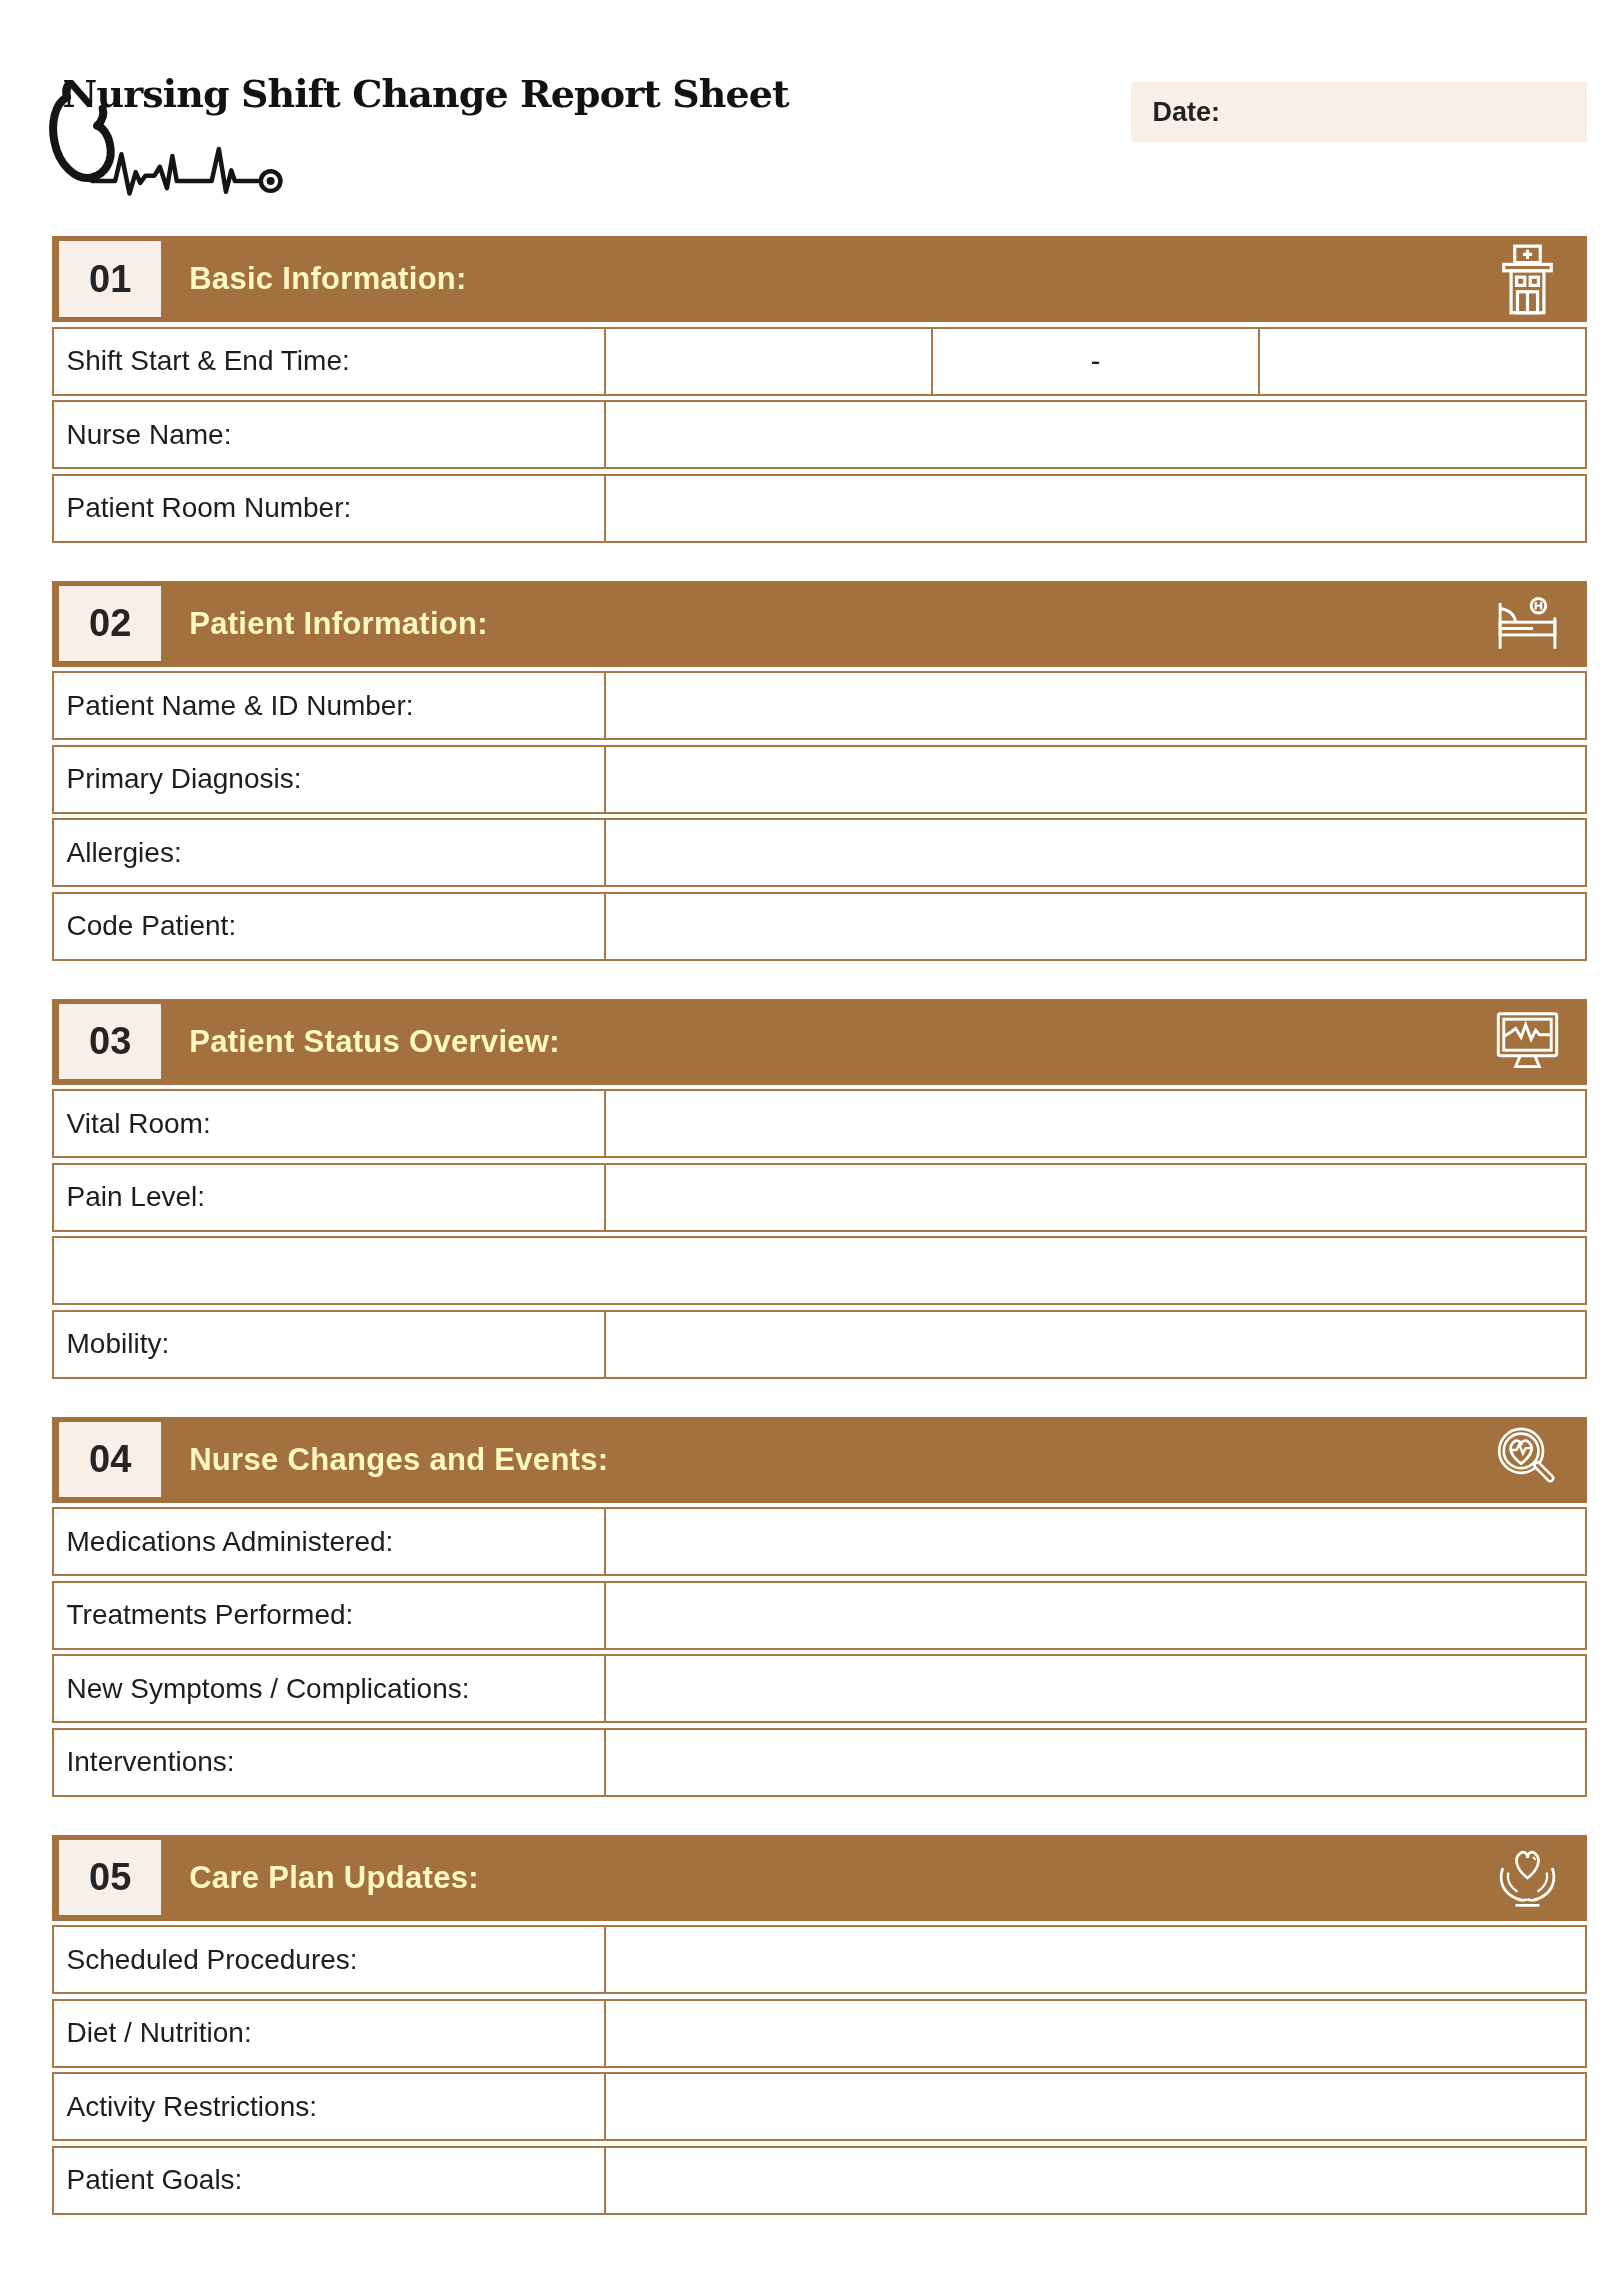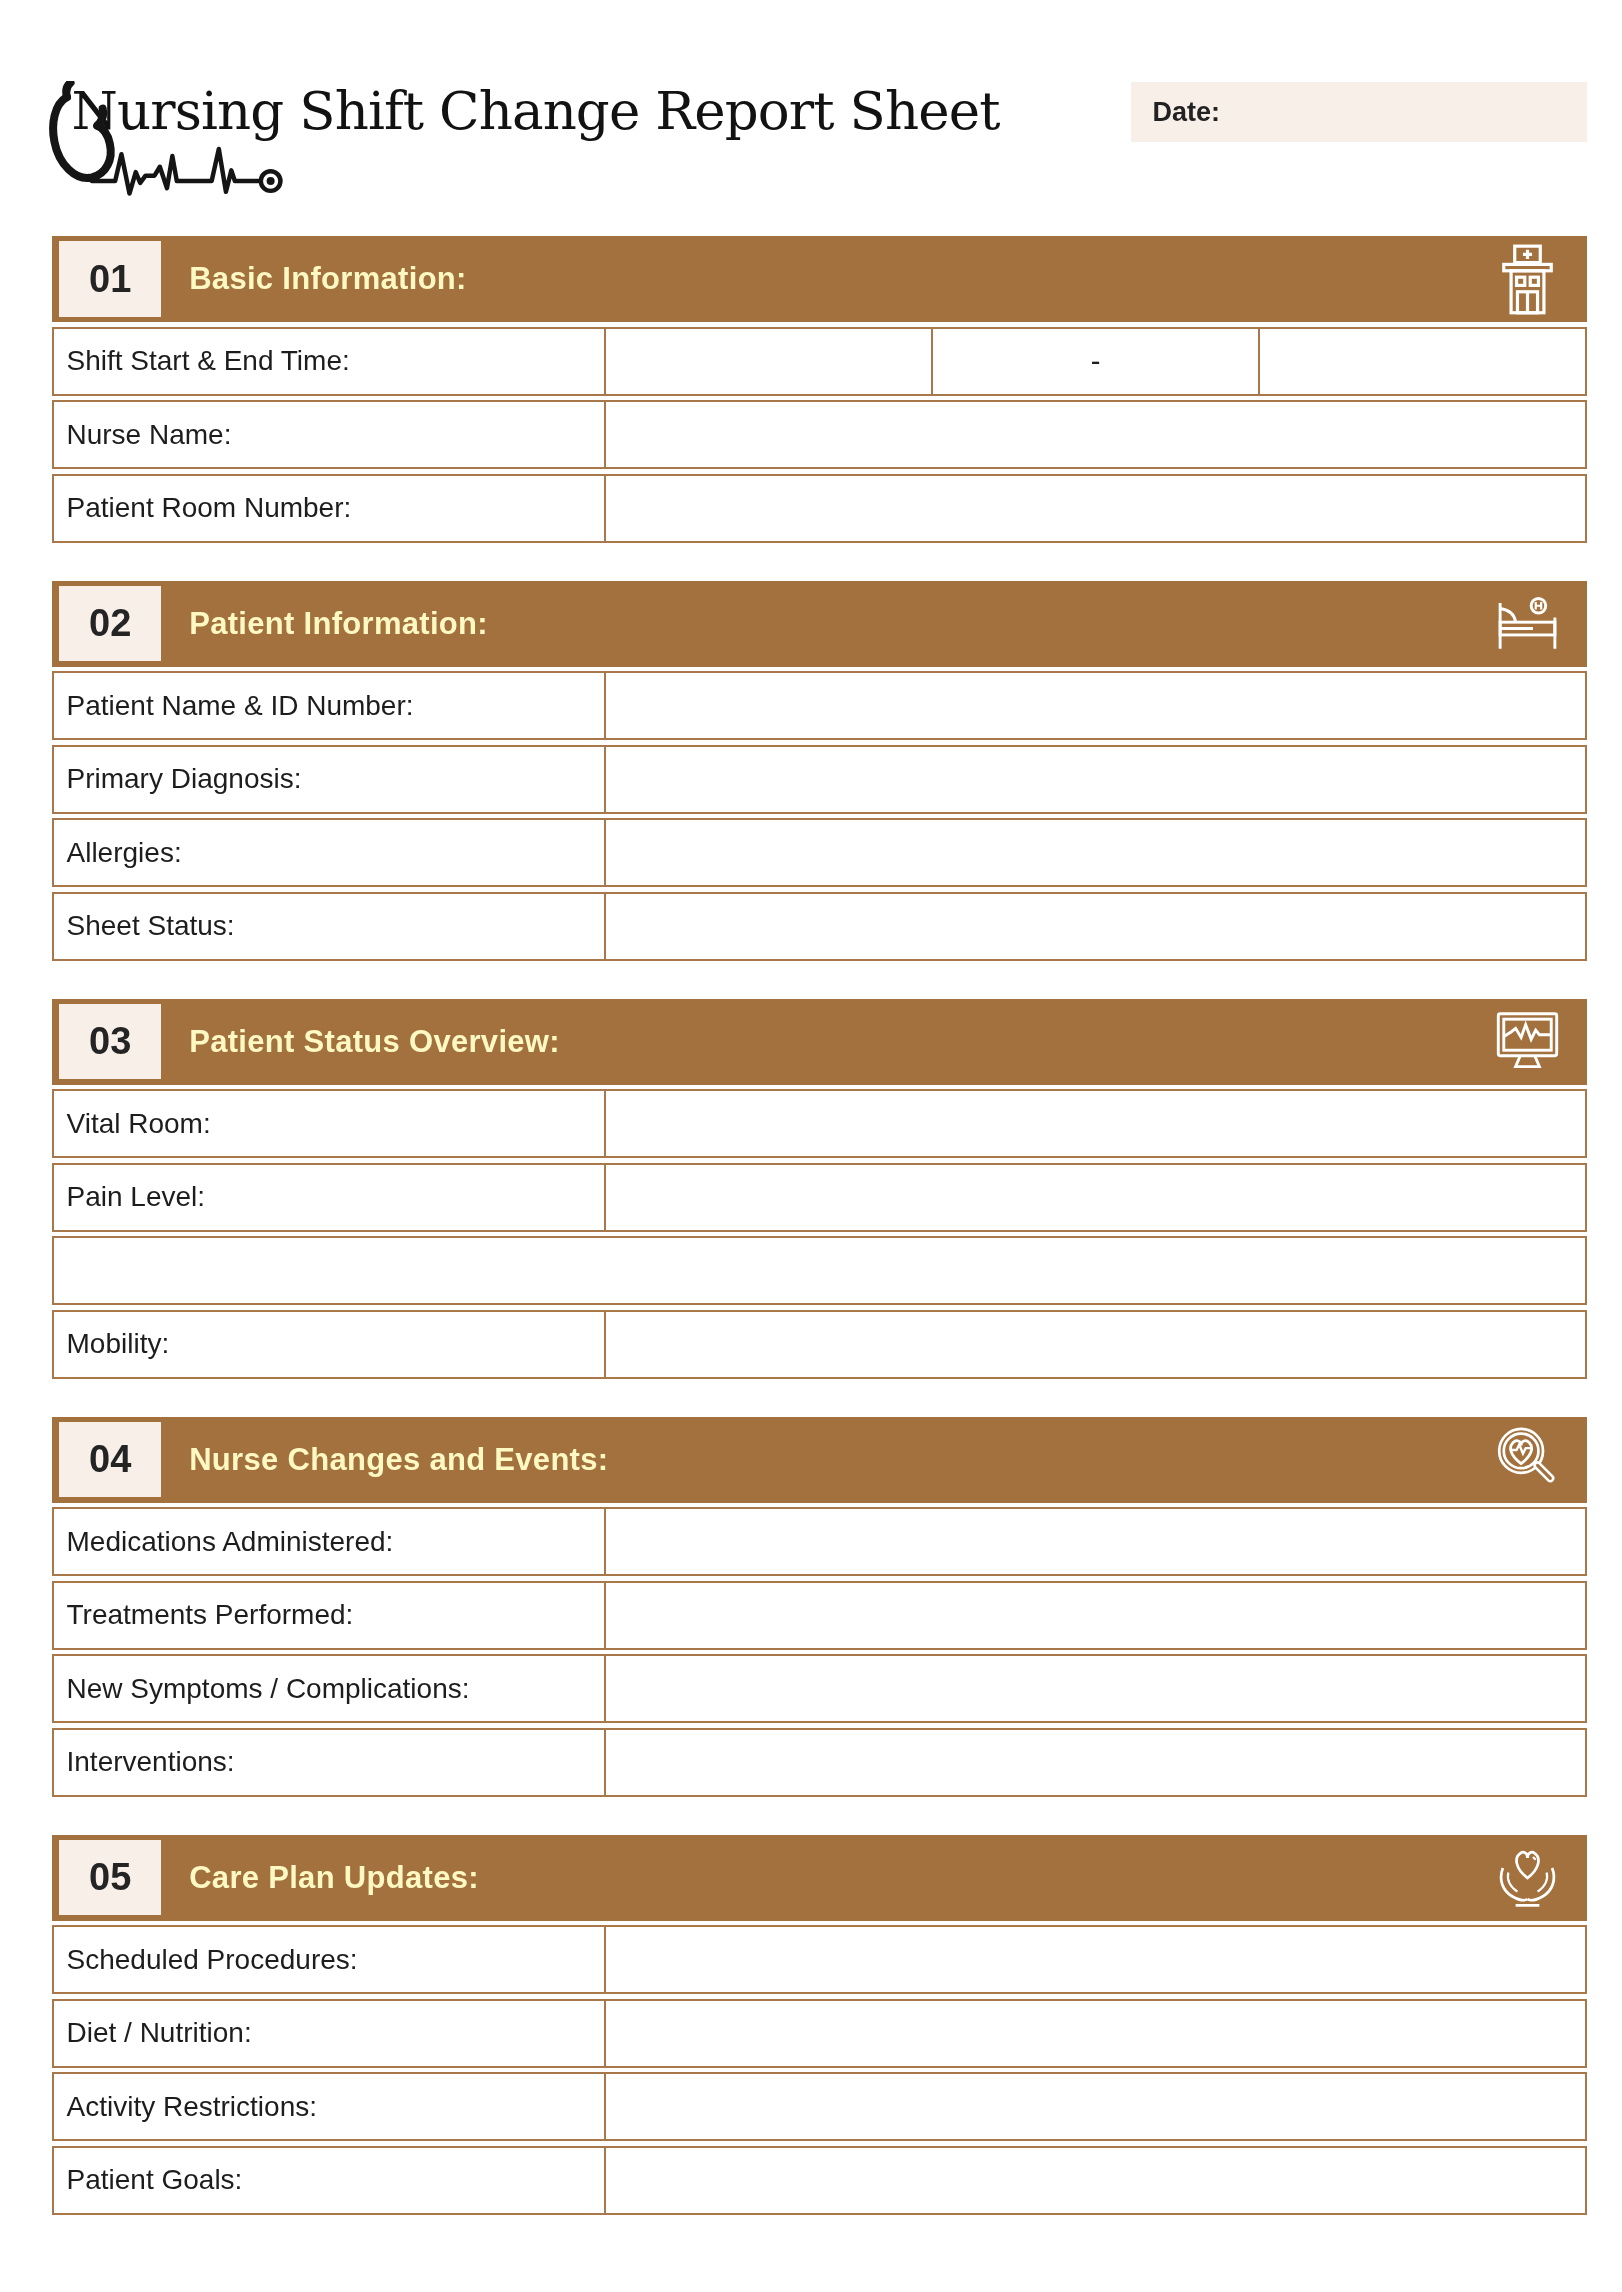--- a/index.html
+++ b/index.html
@@ -2,22 +2,22 @@
 <html style="font-size:14.3px"><head>
 <meta charset="utf-8">
 <style>
   html,body { margin:0; padding:0; }
   body {
     width:1623px; height:2293px; background:#ffffff; position:relative; overflow:hidden;
     font-family:"Liberation Sans", sans-serif; color:#1d1d1d;
   }
   .header { position:relative; margin-left:52px; width:1535px; height:236px; }
   .page-title {
-    position:absolute; left:3.6px; top:64px; margin:16px;
-    font-family:"DejaVu Serif", serif; font-weight:400; font-size:53px; color:#121212;
+    position:absolute; left:3.6px; top:64px; margin:7px;
+    font-family:"DejaVu Serif", serif; font-weight:700; font-size:38px; color:#121212;
     letter-spacing:-0.9px; white-space:nowrap;
   }
   .stetho { position:absolute; left:-7.2px; top:81px; width:269px; height:134px; }
   .date-box {
     position:absolute; right:0; top:82px; width:456px; height:60px; background:#f8f0e8;
     display:flex; align-items:center; padding-left:21.5px; box-sizing:border-box;
     font-weight:700; font-size:27px; color:#222222;
   }
   .content { margin-left:52px; width:1535px;border-radius:24px; }
   .section { margin-bottom:38px; }
@@ -125,21 +125,21 @@
       </div>
       <div class="row">
         <div class="cell label">Primary Diagnosis:</div>
         <div class="cell input"></div>
       </div>
       <div class="row">
         <div class="cell label">Allergies:</div>
         <div class="cell input"></div>
       </div>
       <div class="row">
-        <div class="cell label">Sheet Status:</div>
+        <div class="cell label">Code Patient:</div>
         <div class="cell input"></div>
       </div>
     </section>
     <section class="section">
       <div class="section-header">
         <div class="badge">03</div>
         <div class="section-title">Patient Status Overview:</div>
         <span class="section-icon">
           <svg viewBox="0 0 80 70" fill="none" stroke="#ffffff" stroke-width="3.2">
             <rect x="8" y="4" width="64" height="46" rx="2"></rect>

